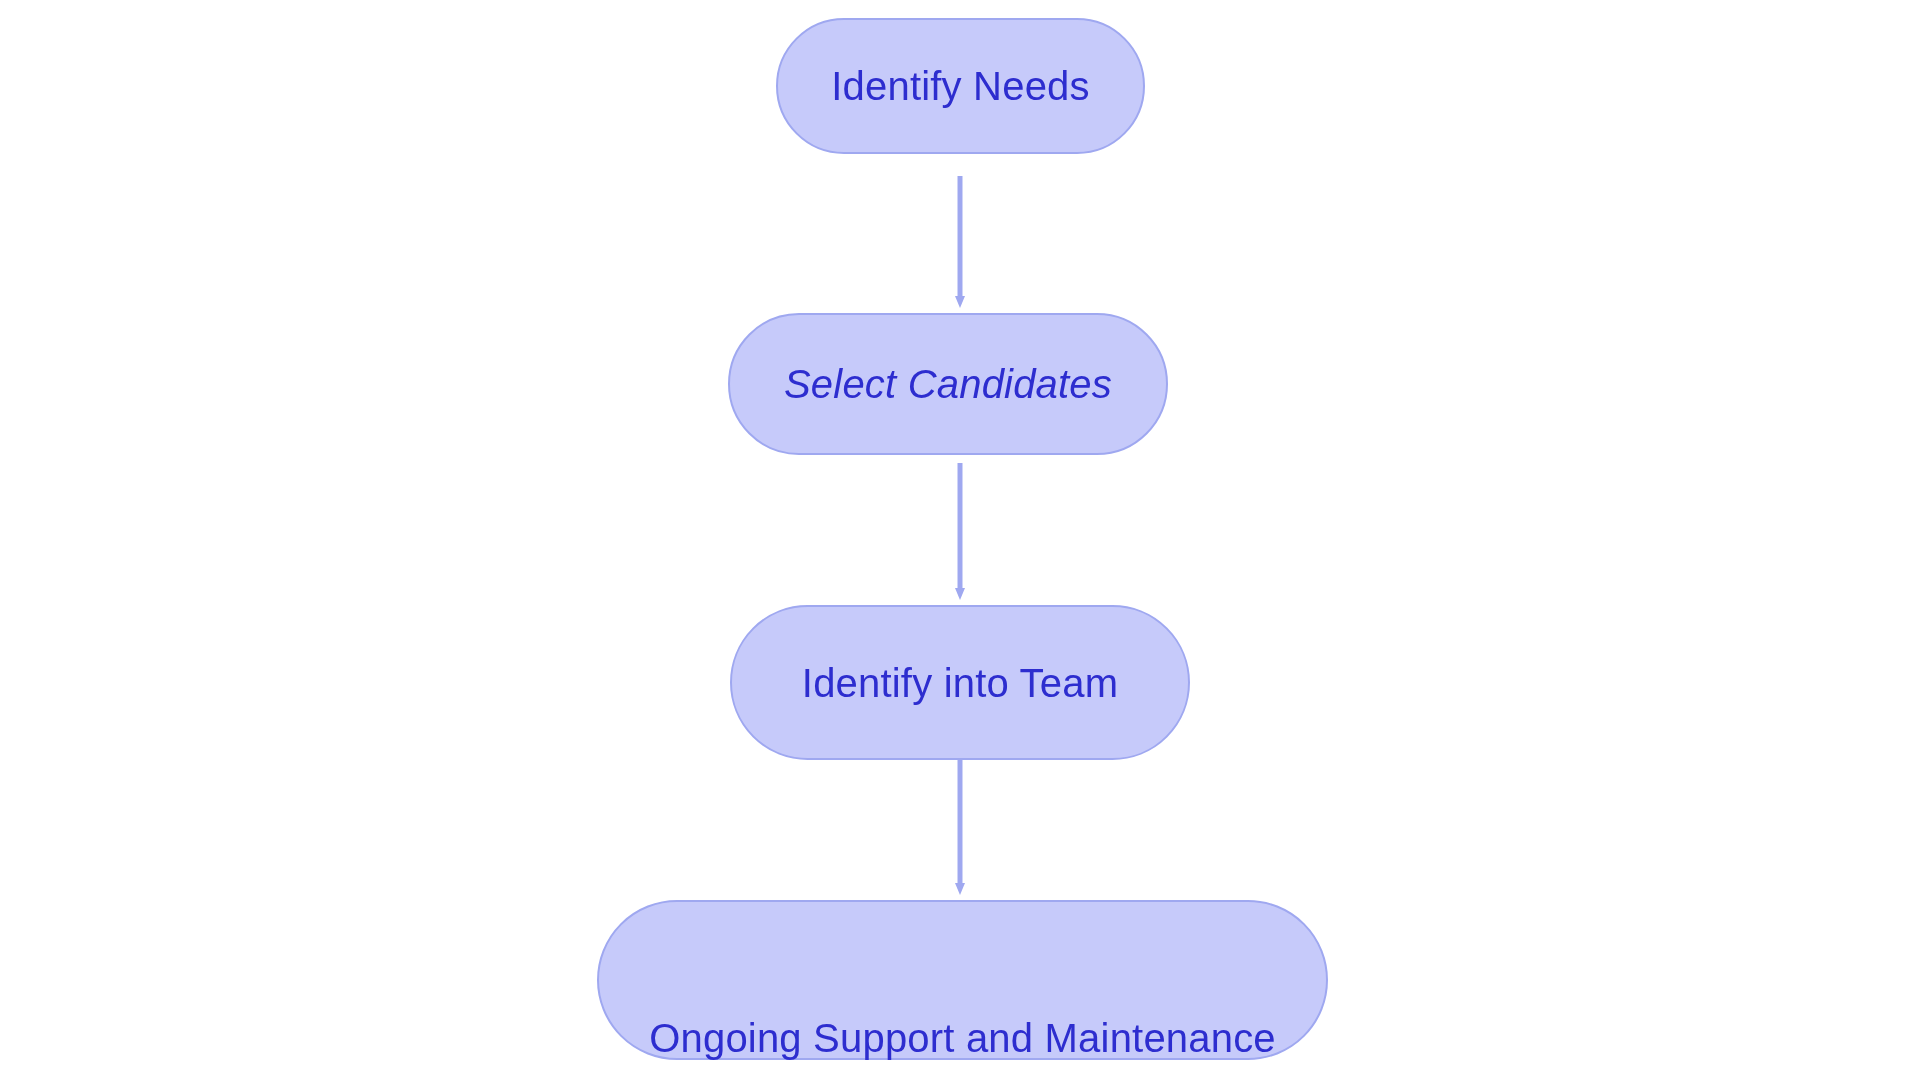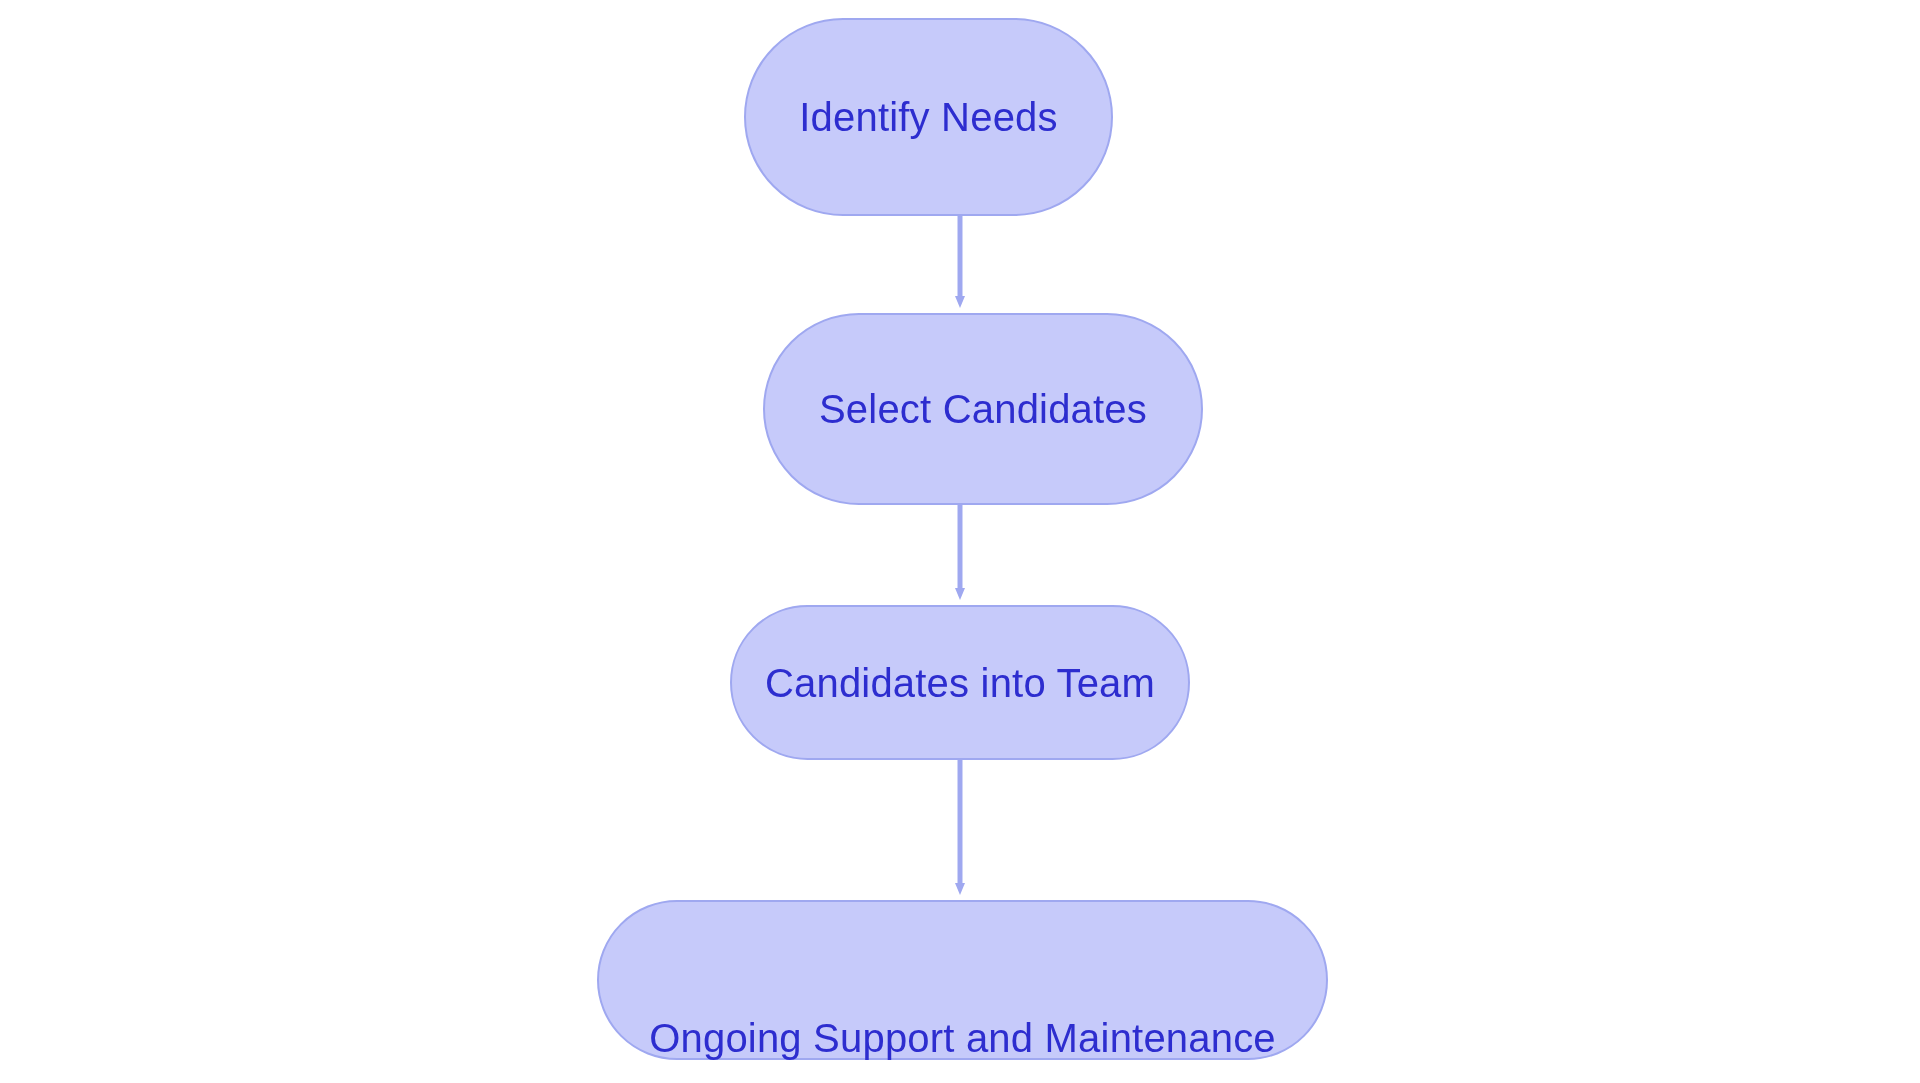--- a/index.html
+++ b/index.html
@@ -40,28 +40,29 @@
   }
 
   .flow-node .node-label {
     display: block;
     line-height: 1;
     padding: 0 10px;
   }
 
   
   #node-identify-needs {
-    left: 744px;  top: 18px;
-    width: 369px; height: 198px;
+    left: 776px;  top: 18px;
+    width: 369px; height: 136px;
     font-size: 40px;
   }
   #node-select-candidates {
-    left: 763px;  top: 313px;
-    width: 440px; height: 192px;
+    left: 728px;  top: 313px;
+    width: 440px; height: 142px;
     font-size: 40px;
+    font-style: italic;
   }
   #node-integrate-into-team {
     left: 730px;  top: 605px;
     width: 460px; height: 155px;
     font-size: 40px;
   }
   #node-ongoing-support {
     left: 597px;  top: 900px;
     width: 731px; height: 160px;
     font-size: 40px;
@@ -105,20 +106,20 @@
 
   <div class="flow-node" id="node-identify-needs">
     <span class="node-label">Identify Needs</span>
   </div>
 
   <div class="flow-node" id="node-select-candidates">
     <span class="node-label">Select Candidates</span>
   </div>
 
   <div class="flow-node" id="node-integrate-into-team">
-    <span class="node-label">Candidates into Team</span>
+    <span class="node-label">Identify into Team</span>
   </div>
 
   <div class="flow-node" id="node-ongoing-support">
     <span class="node-label">Ongoing Support and Maintenance</span>
   </div>
 
 </div>
 
 </body></html>

